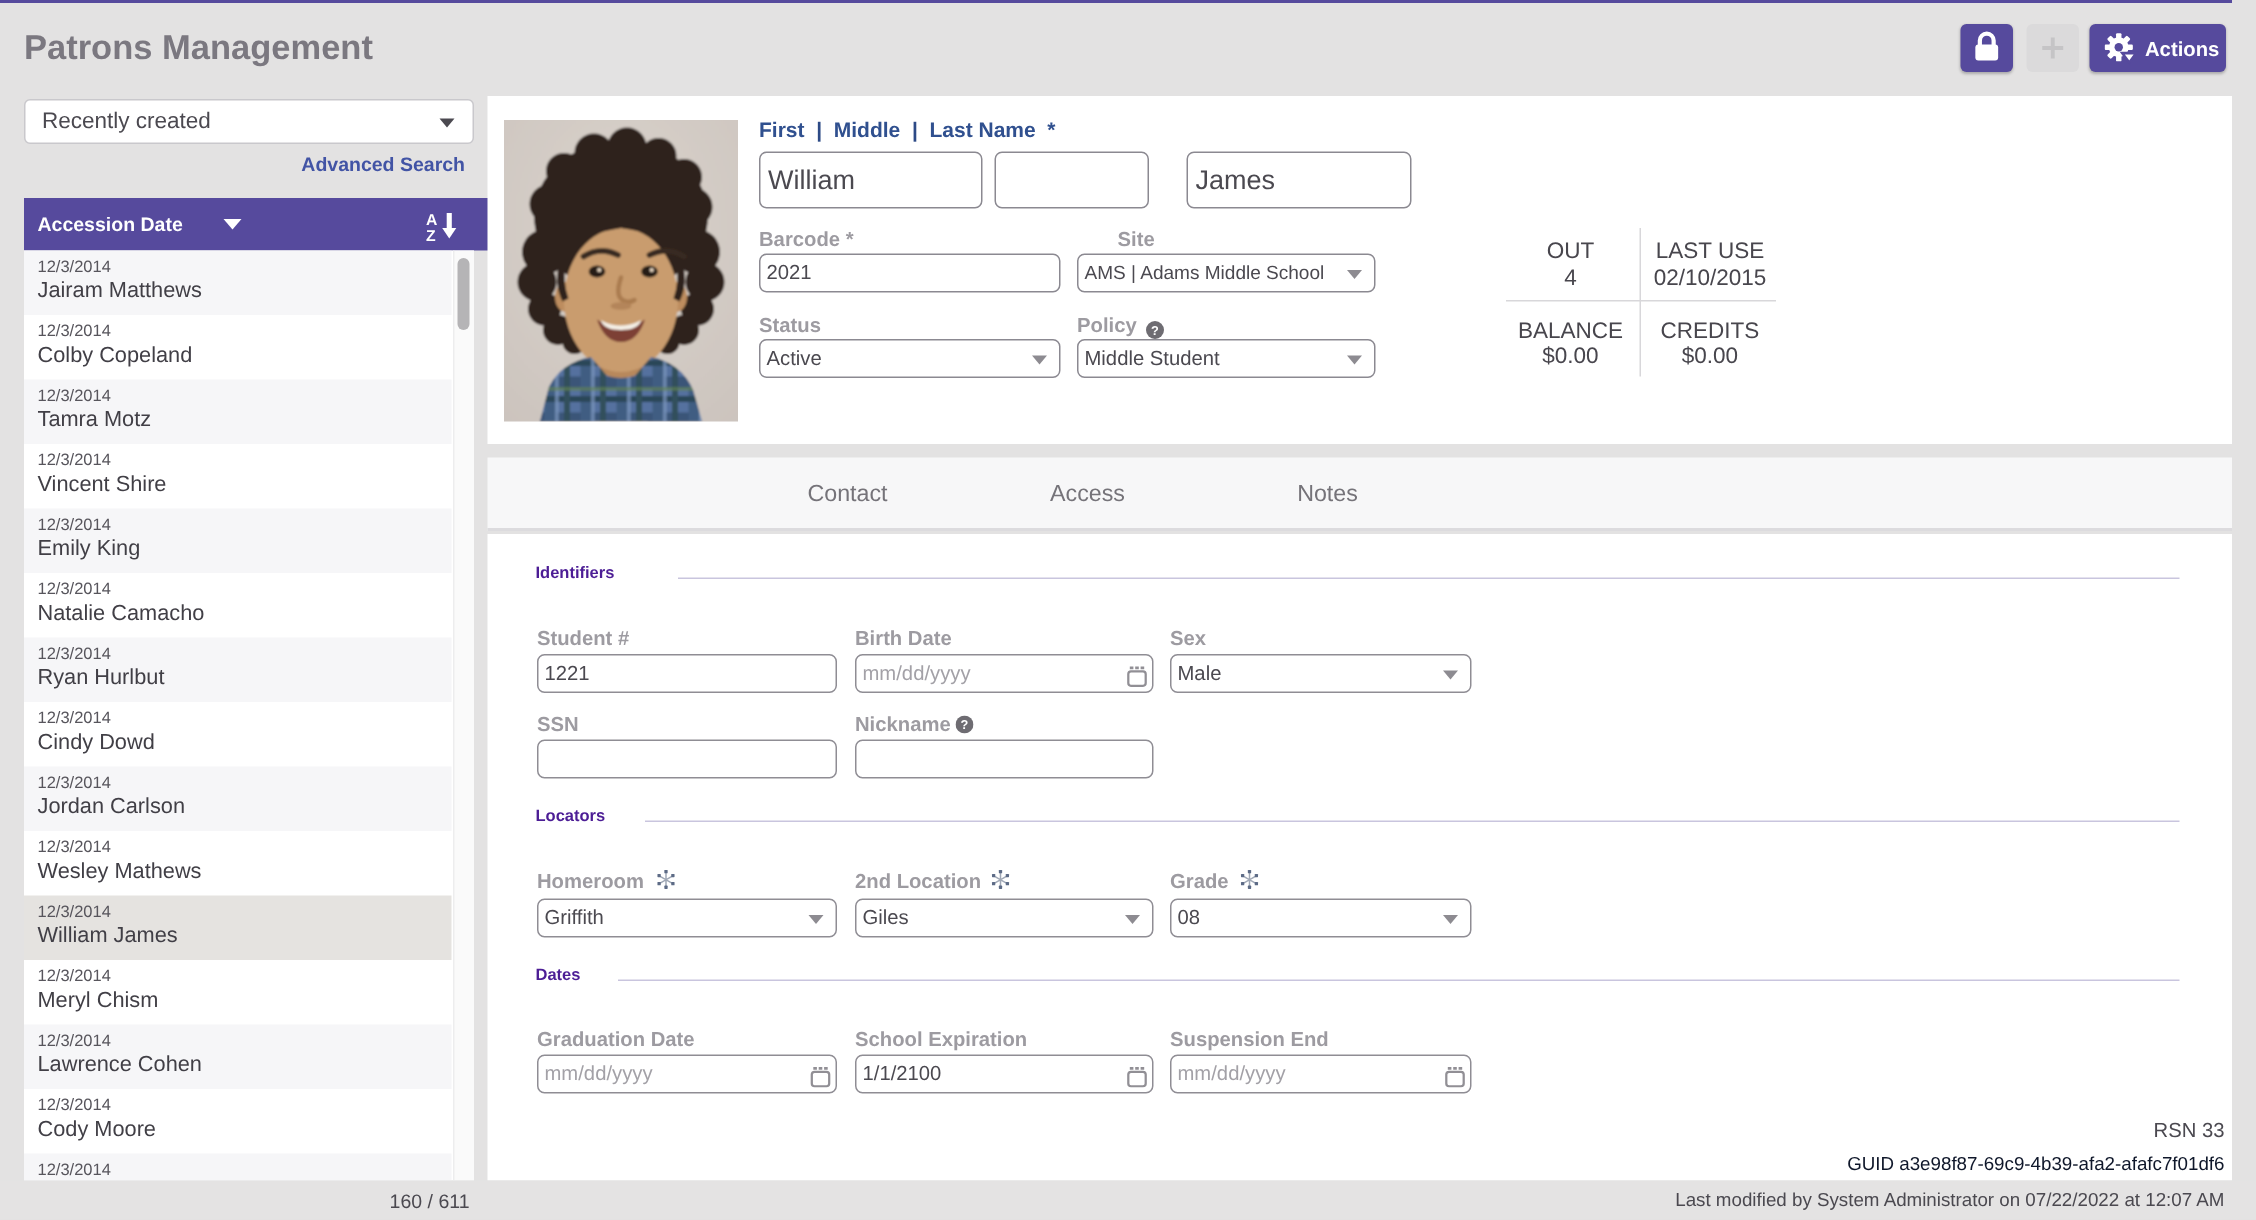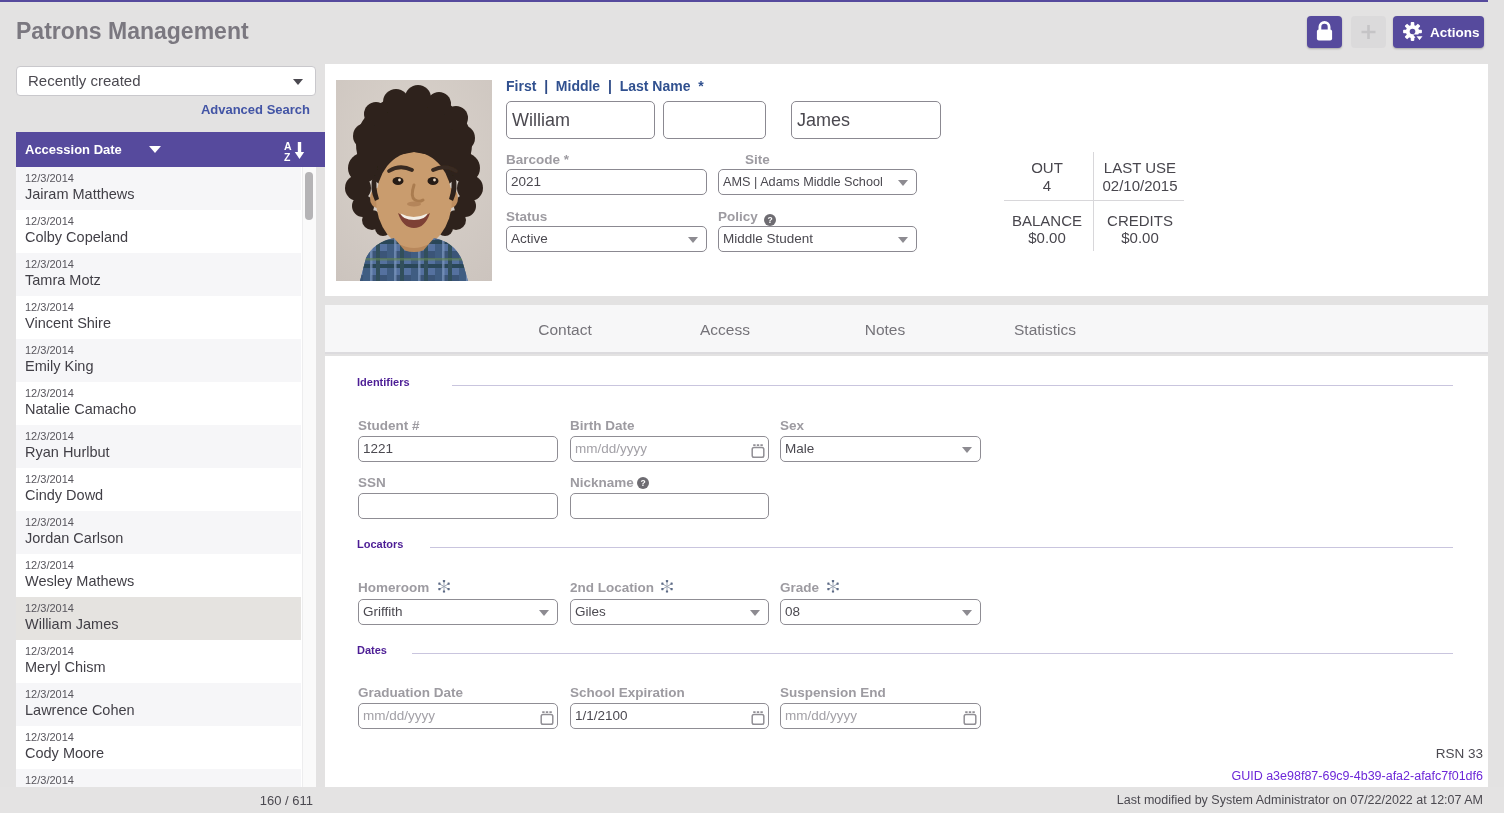--- a/index.html
+++ b/index.html
@@ -50,21 +50,21 @@
 .statline-v { left:1093px; top:152px; width:1px; height:99px; background:#d8d7da; }
 .statline-h { left:1004px; top:200px; width:180px; height:1px; background:#d8d7da; }
 
 
 .sechead { position:absolute; font-size:11px; font-weight:700; color:#4c1d95; }
 .secline { position:absolute; height:1px; background:#c9c5de; }
 .clabel { position:absolute; font-size:13.5px; font-weight:700; color:#9d9ba1; }
 .c-in { height:26px; font-size:13.5px; padding-left:4px; line-height:24px; border-color:#8f8d94; }
 .ph { color:#a3a1a7; }
 .rsn { left:1048px; top:746px; width:435px; text-align:right; font-size:13.5px; color:#4b4950; }
-.guid { left:1048px; top:769px; width:435px; text-align:right; font-size:12.5px; color:#6d28d9; }
+.guid { left:1048px; top:769px; width:435px; text-align:right; font-size:12.5px; color:#0f172a; }
 .bottombar { left:0; top:787px; width:1504px; height:26px; background:#e4e3e3; }
 .lastmod { left:900px; top:793px; width:583px; text-align:right; font-size:12.5px; color:#4b4950; }
 .cal { position:absolute; right:3px; top:7px; width:14px; height:14px; }
 .snow { width:13px; height:13px; }
 </style>
 </head>
 <body>
 <svg width="0" height="0" style="position:absolute">
     <defs>
       <g id="snowflake">
@@ -189,21 +189,20 @@
     <div class="sbtrack"></div>
     <div class="sbthumb"></div>
   </div>
 <div class="abs count">160 / 611</div>
 
 <div class="abs panel-top"></div>
 <div class="abs tabs">
   <div class="tab" style="left:160px">Contact</div>
   <div class="tab" style="left:320px">Access</div>
   <div class="tab" style="left:480px">Notes</div>
-  <div class="tab" style="left:640px">Statistics</div>
 </div>
 <div class="abs panel-body"></div>
 
 <div class="abs photo"><svg width="156" height="201" viewBox="0 0 156 201">
 <defs>
 <radialGradient id="bgph" cx="50%" cy="35%" r="85%">
 <stop offset="0%" stop-color="#dad3cc"></stop>
           <stop offset="100%" stop-color="#cbc3bd"></stop>
 </radialGradient>
 <pattern id="plaid" width="24" height="24" patternUnits="userSpaceOnUse">

